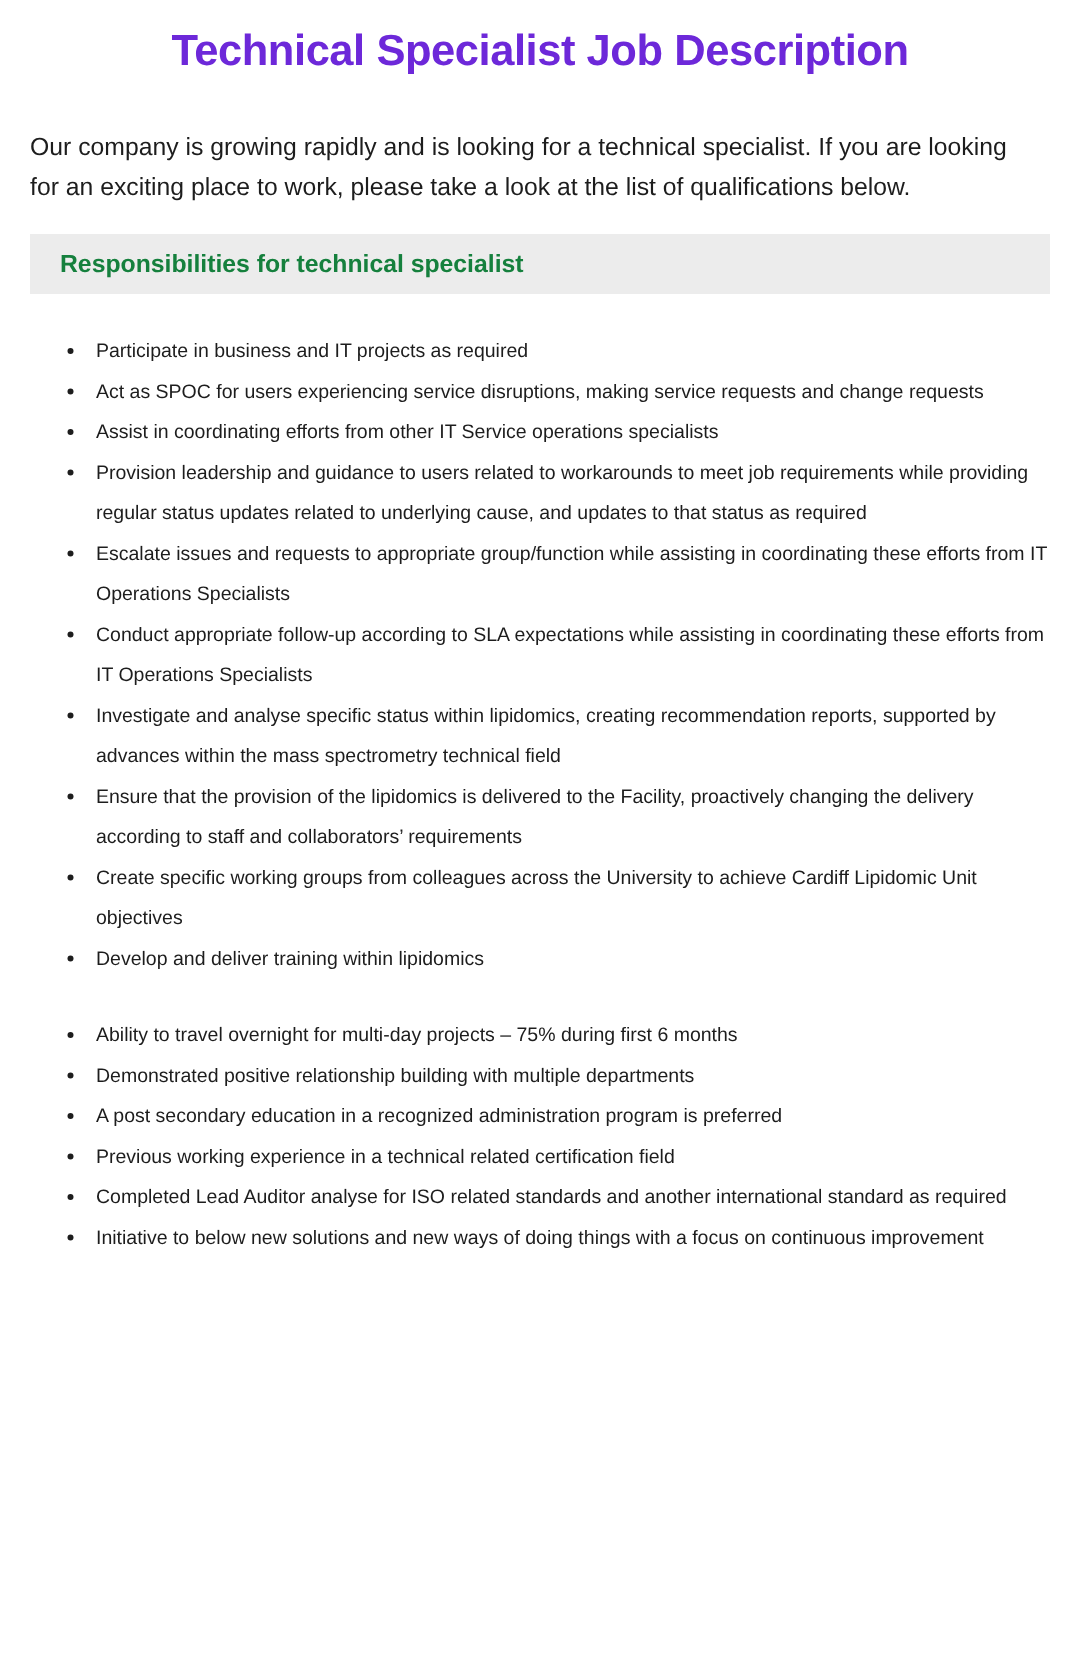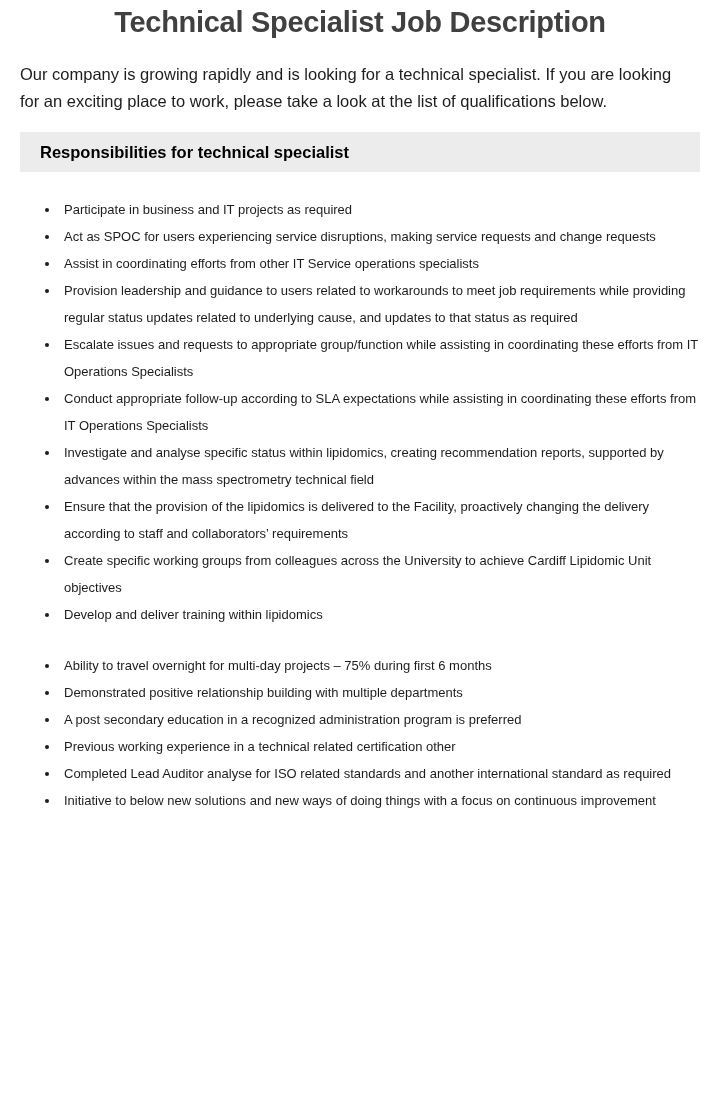--- a/index.html
+++ b/index.html
@@ -16,38 +16,38 @@
   }
   .page {
     padding: 0 20px;
     box-sizing: border-box;
   }
   h1.doc-title {
     text-align: center;
     font-size: 29px;
     font-weight: 700;
     letter-spacing: -0.3px;
-    margin: 0;
+    margin: 12px;
     padding-top: 6px;
     padding-bottom: 22px;
-    color: #404040;
+    color: #6d28d9;
   }
   p.intro {
     font-size: 16.5px;
     line-height: 27px;
     margin: 0 15px 17px 0;
   }
   h2.section-bar {
     background: #ececec;
     font-size: 16.5px;
     font-weight: 700;
     line-height: 18px;
     margin: 0;
     padding: 11px 20px;
-    color: #000000;
+    color: #15803d;
   }
   ul.bullet-list {
     margin: 24px 0 21px 0;
     padding-left: 40px;
     font-size: 13px;
     line-height: 27px;
   }
   ul.bullet-list li {
     padding-left: 4px;
     margin: 0;
@@ -79,19 +79,19 @@
       <li>Create specific working groups from colleagues across the University to achieve Cardiff Lipidomic Unit objectives</li>
       <li>Develop and deliver training within lipidomics</li>
     </ul>
   </section>
 
   <section>
     <ul class="bullet-list">
       <li>Ability to travel overnight for multi-day projects – 75% during first 6 months</li>
       <li>Demonstrated positive relationship building with multiple departments</li>
       <li>A post secondary education in a recognized administration program is preferred</li>
-      <li>Previous working experience in a technical related certification other</li>
+      <li>Previous working experience in a technical related certification field</li>
       <li>Completed Lead Auditor analyse for ISO related standards and another international standard as required</li>
       <li>Initiative to below new solutions and new ways of doing things with a focus on continuous improvement</li>
     </ul>
   </section>
 
 </div>
 
 </body></html>

